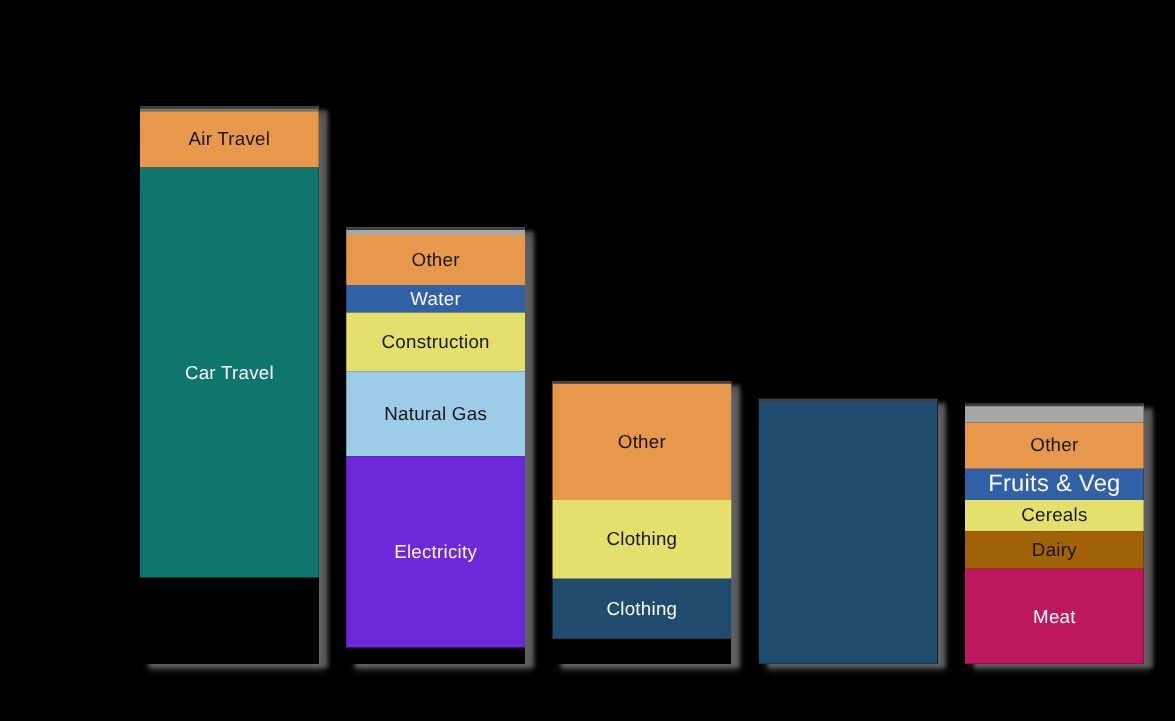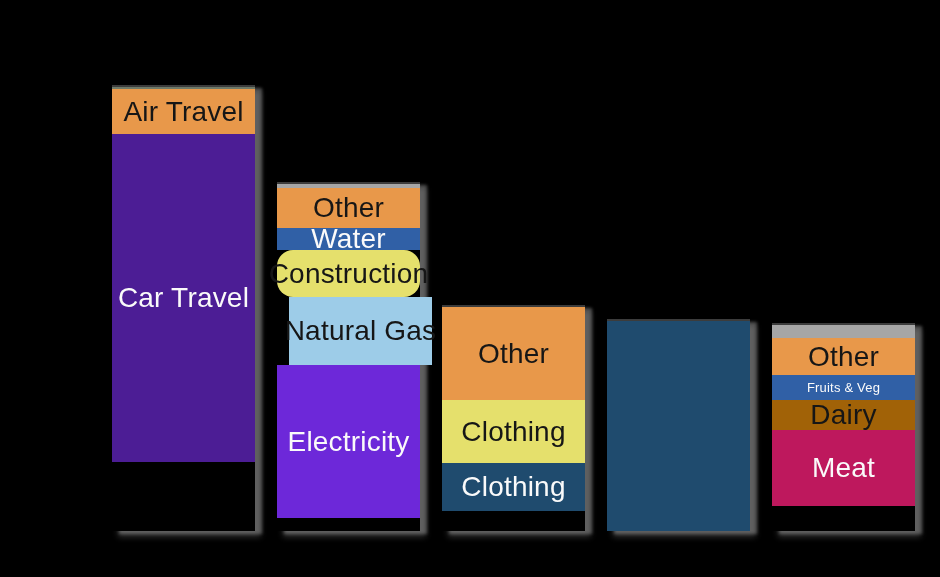--- a/index.html
+++ b/index.html
@@ -26,57 +26,57 @@
     display: flex;
     align-items: center;
     justify-content: center;
     box-sizing: border-box;
     overflow: visible;
   }
   .segment.first {
     border-top: 2px solid #3c3c3c;
   }
   .segment-label {
-    font-size: 28px;
+    font-size: 15px;
     line-height: 1;
     white-space: nowrap;
     letter-spacing: 0.2px;
   }
   .segment-label.small {
-    font-size: 13px;
+    font-size: 19px;
   }
   .txt-dark  { color: #161616; }
   .txt-light { color: #fafafa; }
 </style>
 </head>
 <body>
 
 <div class="canvas">
   <div id="bars">
       <div class="bar" style="left: 112px; width: 143px; height: 446px; bottom: 46px;">
         <div class="segment first" style="height: 4px; background: rgb(111, 122, 104);"></div>
         <div class="segment" style="height: 45px; background: rgb(232, 152, 74);">
           <span class="segment-label txt-dark">Air Travel</span>
         </div>
-        <div class="segment" style="height: 328px; background: #4c1d95;">
+        <div class="segment" style="height: 328px; background: #0f766e;">
           <span class="segment-label txt-light">Car Travel</span>
         </div>
       </div>
       <div class="bar" style="left: 277px; width: 143px; height: 349px; bottom: 46px;">
         <div class="segment first" style="height: 6px; background: rgb(166, 166, 166);"></div>
         <div class="segment" style="height: 40px; background: rgb(232, 152, 74);">
           <span class="segment-label txt-dark">Other</span>
         </div>
         <div class="segment" style="height: 22px; background: rgb(48, 96, 166);">
           <span class="segment-label txt-light">Water</span>
         </div>
-        <div class="segment" style="height: 47px; background: rgb(229, 224, 108); border-radius: 16px;">
+        <div class="segment" style="height: 47px; background: rgb(229, 224, 108);">
           <span class="segment-label txt-dark">Construction</span>
         </div>
-        <div class="segment" style="height: 68px; background: rgb(157, 204, 232); margin-left: 12px;">
+        <div class="segment" style="height: 68px; background: rgb(157, 204, 232);">
           <span class="segment-label txt-dark">Natural Gas</span>
         </div>
         <div class="segment" style="height: 153px; background: #6d28d9;">
           <span class="segment-label txt-light">Electricity</span>
         </div>
       </div>
       <div class="bar" style="left: 442px; width: 143px; height: 226px; bottom: 46px;">
         <div class="segment first" style="height: 95px; background: rgb(232, 152, 74);">
           <span class="segment-label txt-dark">Other</span>
         </div>
@@ -91,20 +91,23 @@
         <div class="segment first" style="height: 212px; background: rgb(31, 75, 110);"></div>
       </div>
       <div class="bar" style="left: 772px; width: 143px; height: 208px; bottom: 46px;">
         <div class="segment first" style="height: 15px; background: rgb(166, 166, 166);"></div>
         <div class="segment" style="height: 37px; background: rgb(232, 152, 74);">
           <span class="segment-label txt-dark">Other</span>
         </div>
         <div class="segment" style="height: 25px; background: rgb(48, 96, 166);">
           <span class="segment-label txt-light small">Fruits &amp; Veg</span>
         </div>
+        <div class="segment" style="height: 25px; background: rgb(229, 224, 108);">
+          <span class="segment-label txt-dark">Cereals</span>
+        </div>
         <div class="segment" style="height: 30px; background: #a16207;">
           <span class="segment-label txt-dark">Dairy</span>
         </div>
         <div class="segment" style="height: 76px; background: #be185d;">
           <span class="segment-label txt-light">Meat</span>
         </div>
       </div>
     </div>
 </div>
 

